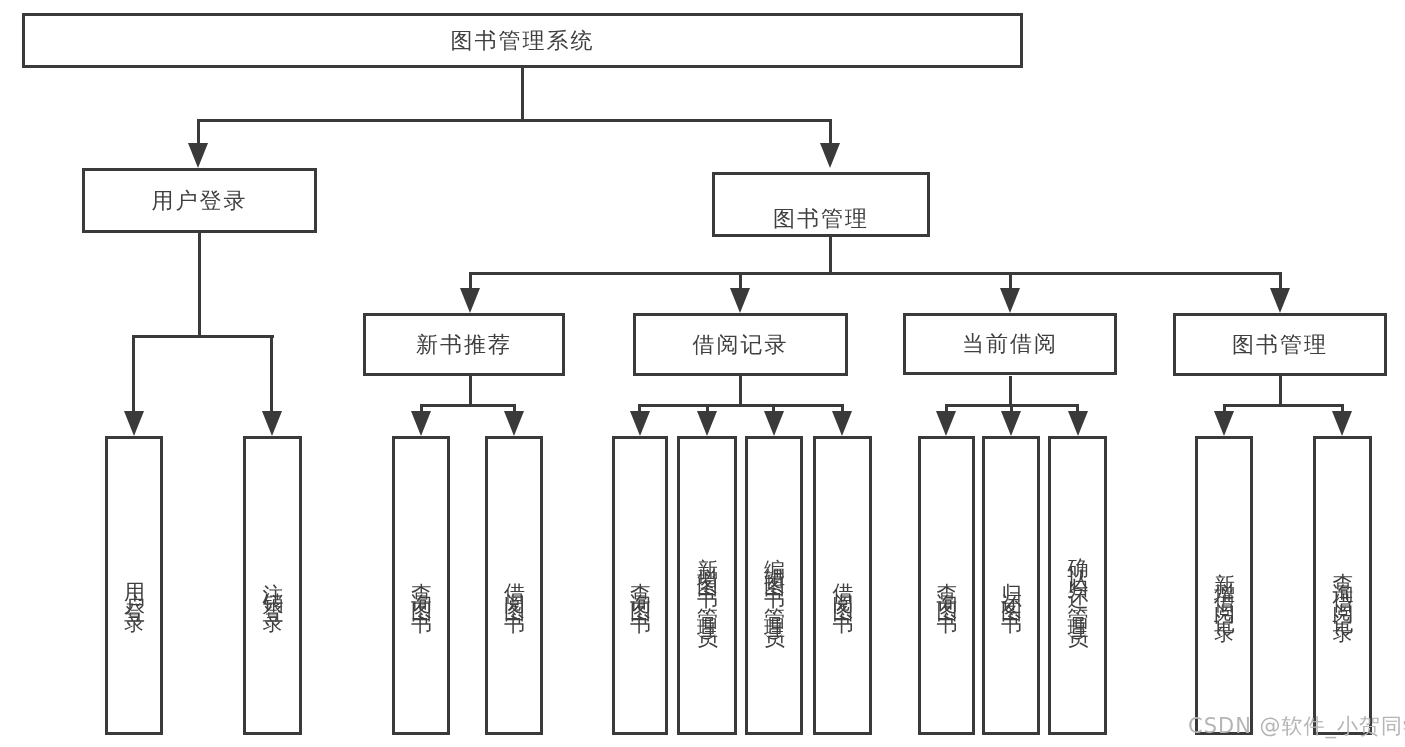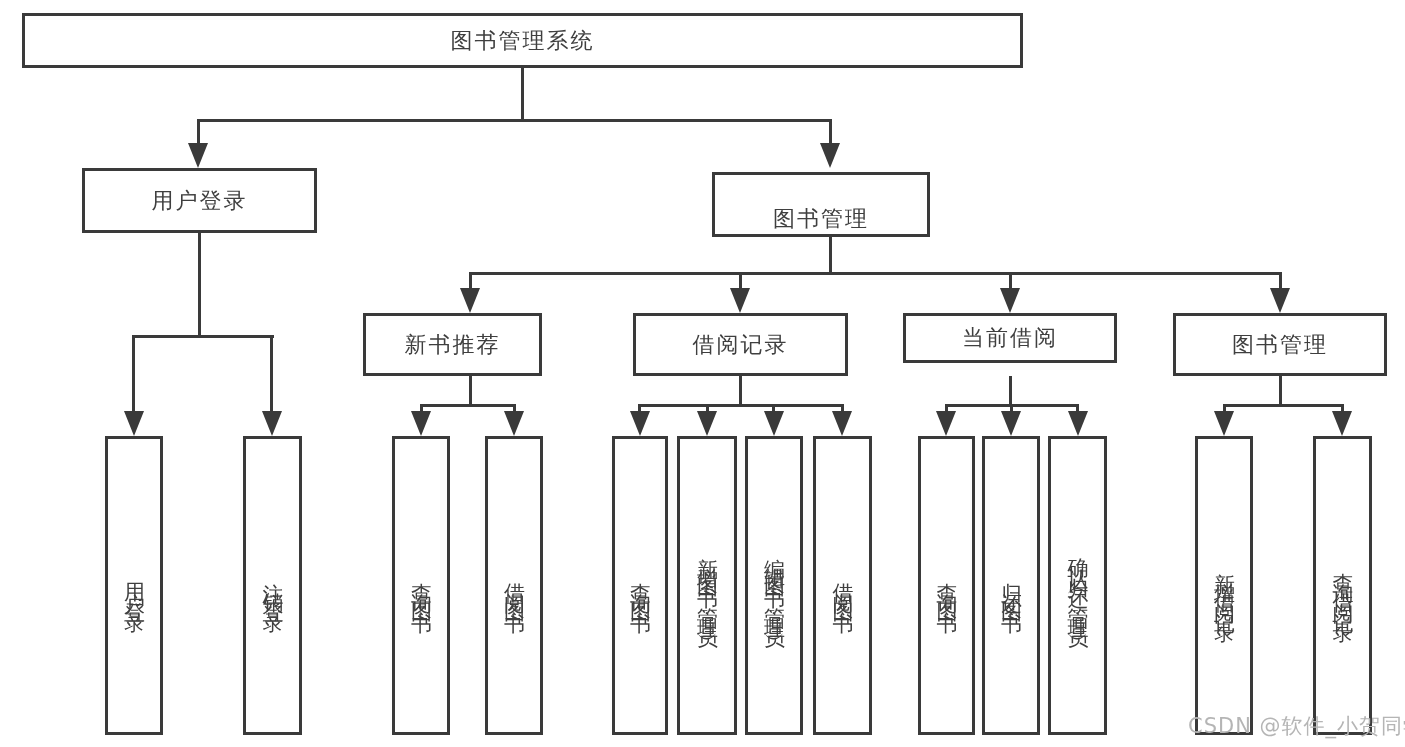--- a/index.html
+++ b/index.html
@@ -120,27 +120,27 @@
   <div id="nodes-layer">
       <div class="node h" style="left: 22px; top: 13px; width: 1001px; height: 55px;">
         <span class="lbl">图书管理系统</span>
       </div>
       <div class="node h" style="left: 82px; top: 168px; width: 235px; height: 65px;">
         <span class="lbl">用户登录</span>
       </div>
       <div class="node h" style="left: 712px; top: 172px; width: 218px; height: 65px; align-items: flex-end;">
         <span class="lbl">图书管理</span>
       </div>
-      <div class="node h" style="left: 363px; top: 313px; width: 179px; height: 63px;">
+      <div class="node h" style="left: 363px; top: 313px; width: 202px; height: 63px;">
         <span class="lbl">新书推荐</span>
       </div>
       <div class="node h" style="left: 633px; top: 313px; width: 215px; height: 63px;">
         <span class="lbl">借阅记录</span>
       </div>
-      <div class="node h" style="left: 903px; top: 313px; width: 214px; height: 50px;">
+      <div class="node h" style="left: 903px; top: 313px; width: 214px; height: 62px;">
         <span class="lbl">当前借阅</span>
       </div>
       <div class="node h" style="left: 1173px; top: 313px; width: 214px; height: 63px;">
         <span class="lbl">图书管理</span>
       </div>
       <div class="node v" style="left: 105px; top: 436px; width: 58px; height: 299px;">
         <span class="lbl">用户登录</span>
       </div>
       <div class="node v" style="left: 243px; top: 436px; width: 59px; height: 299px;">
         <span class="lbl">注销登录</span>

